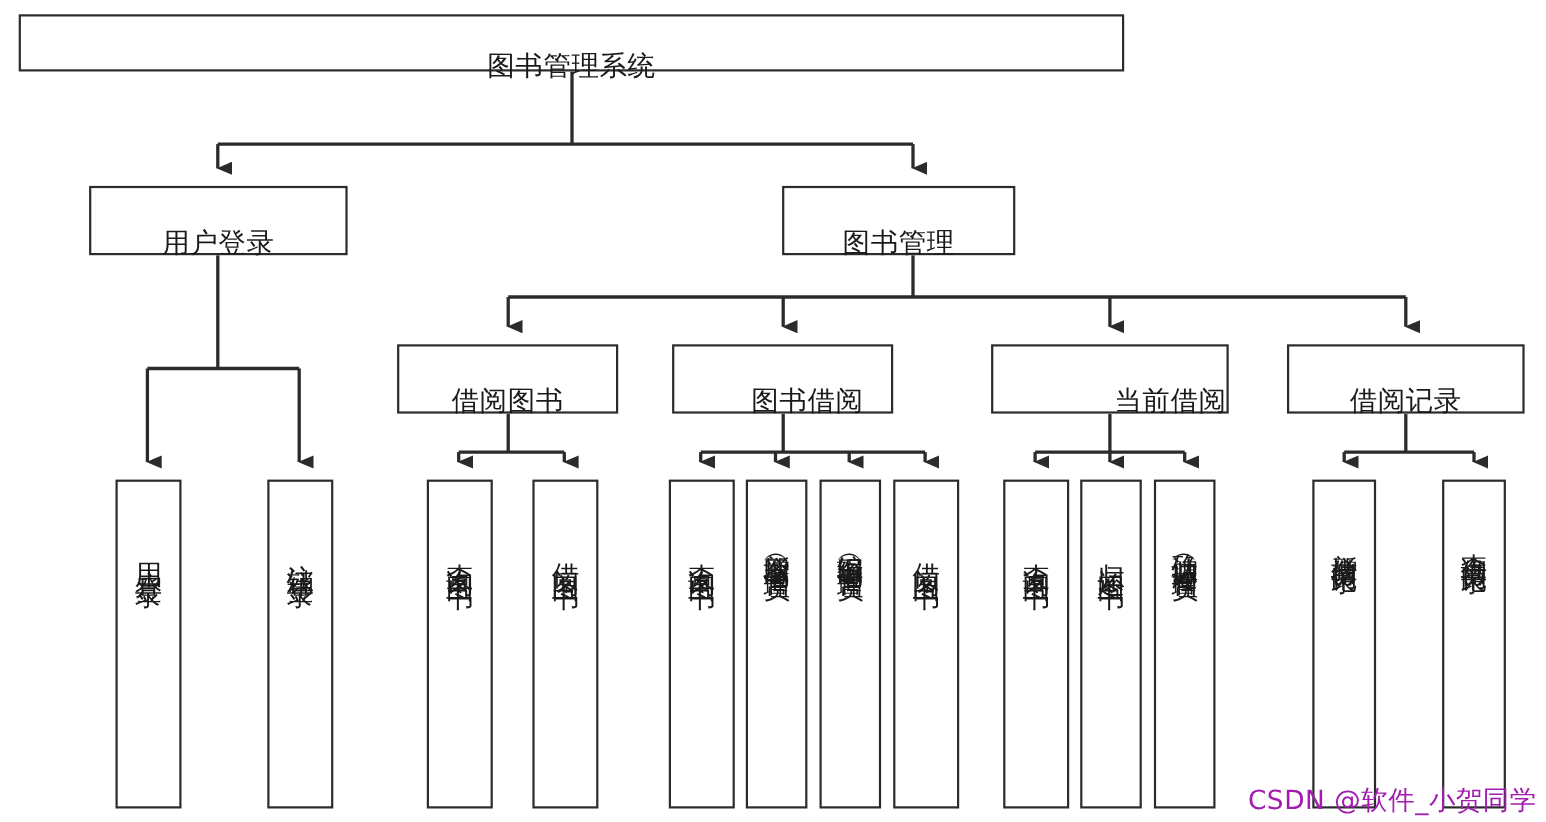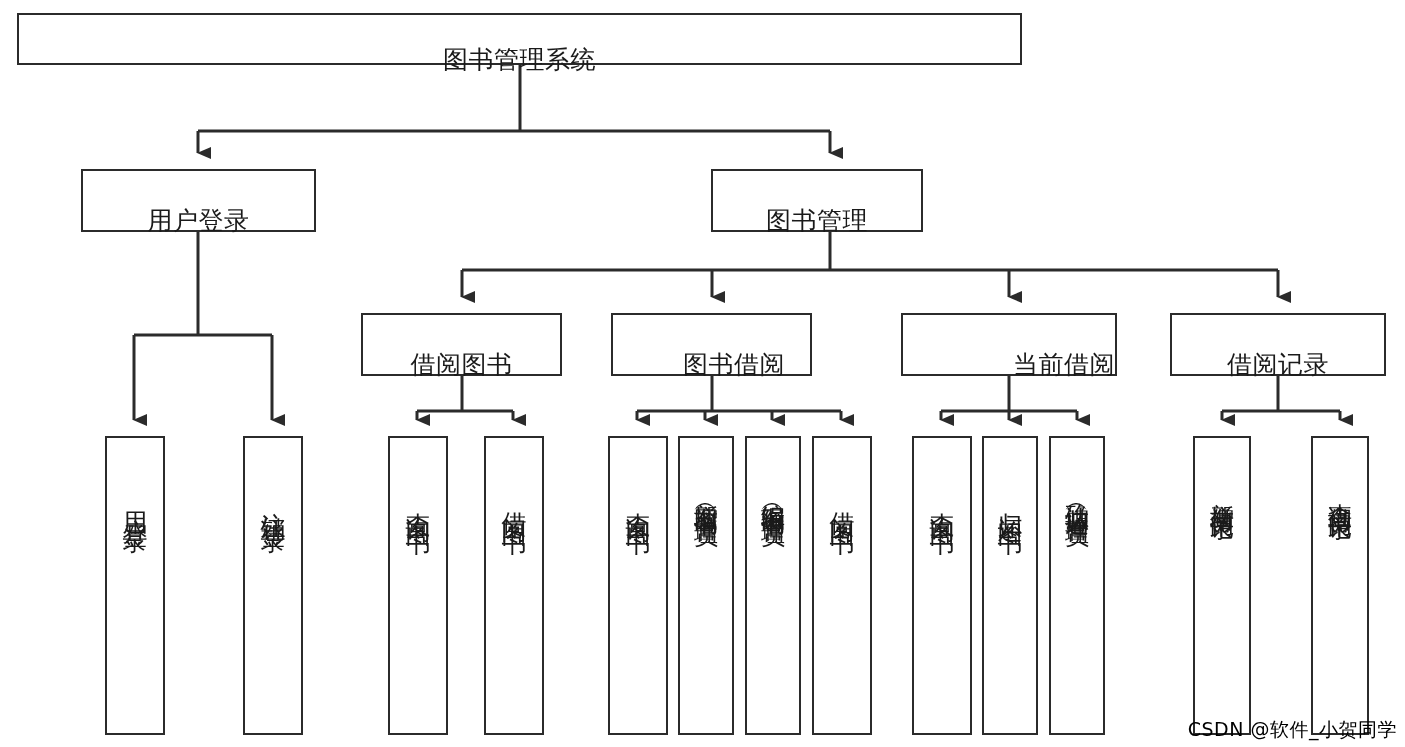--- a/index.html
+++ b/index.html
@@ -62,22 +62,22 @@
     padding-top:6px;
   }
   .node.leaf.tall-text .node-label{
     font-size:24px;
     letter-spacing:3px;
   }
   .watermark{
     position:absolute;
     right:8px;
     bottom:4px;
-    font-size:19px;
-    color:#000000;
+    font-size:24px;
+    color:#a21caf;
     letter-spacing:0.5px;
     white-space:nowrap;
     z-index:3;
     font-family:"DejaVu Sans","Liberation Sans",sans-serif;
   }
 </style>
 </head>
 <body>
 
 <div id="canvas">

